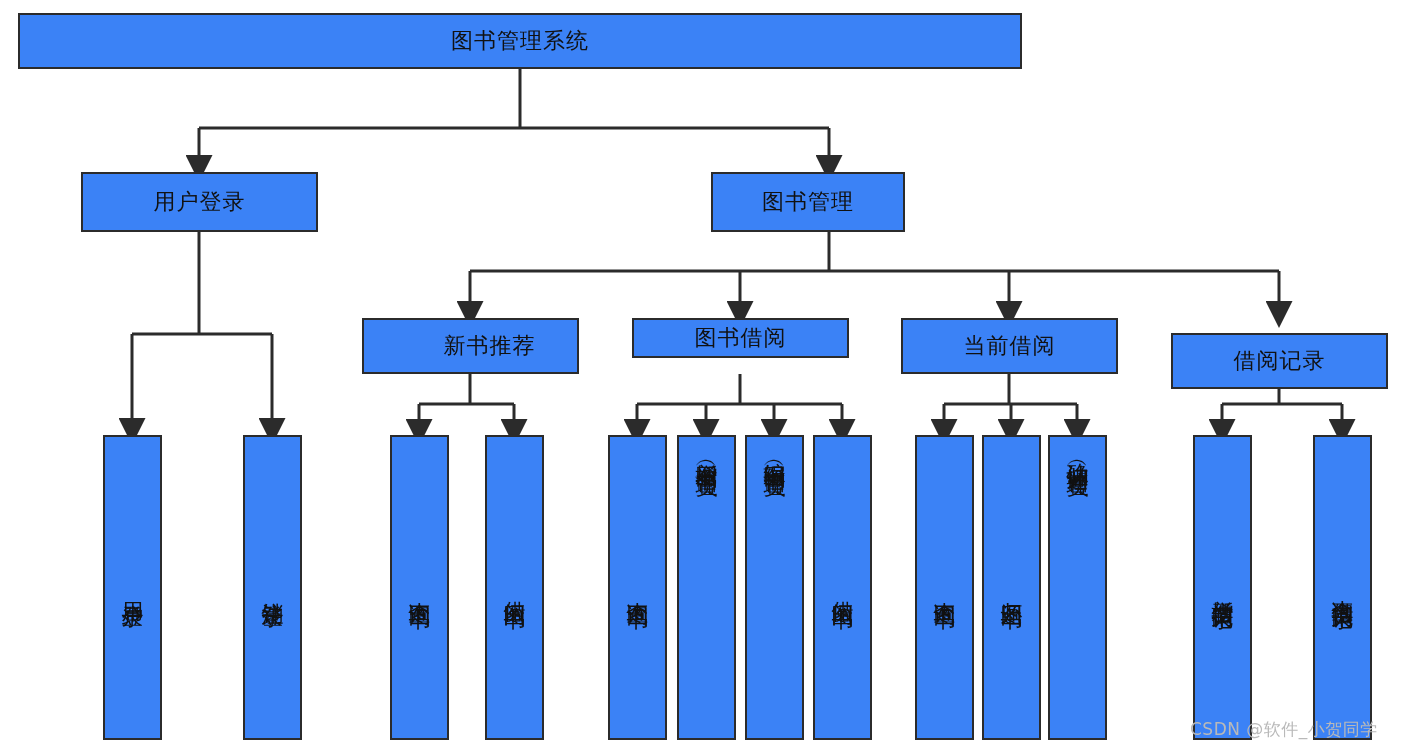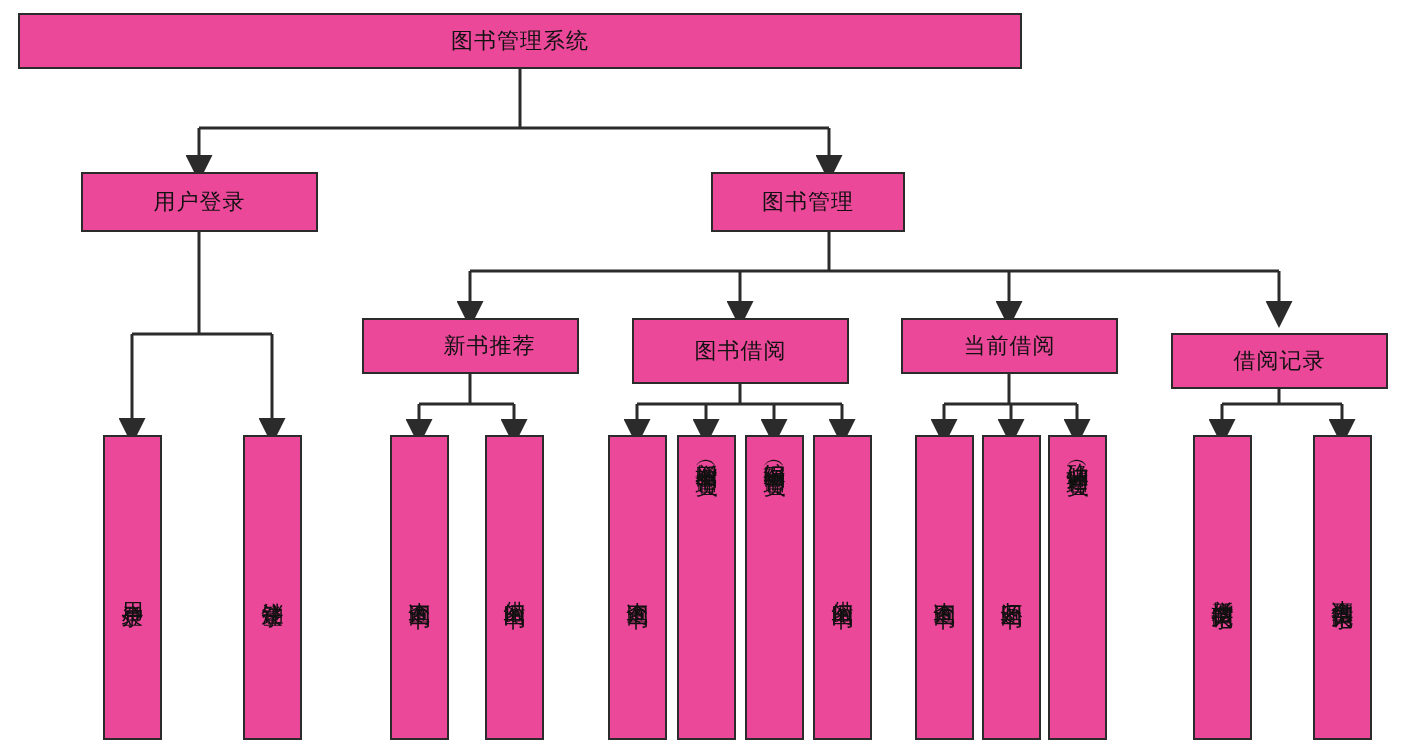--- a/index.html
+++ b/index.html
@@ -23,21 +23,21 @@
     position: absolute;
     left: 0;
     top: 0;
     width: 1405px;
     height: 747px;
     pointer-events: none;
   }
   .node {
     position: absolute;
     box-sizing: border-box;
-    background: #ec4899;
+    background: #3b82f6;
     border: 2px solid #2b2b2b;
     display: flex;
     align-items: center;
     justify-content: center;
     color: #111111;
   }
   .node.horizontal .node-label {
     writing-mode: horizontal-tb;
     font-size: 22px;
     line-height: 1.1;
@@ -146,21 +146,21 @@
   <div class="node horizontal" style="left: 81px; top: 172px; width: 237px; height: 60px;">
     <span class="node-label">用户登录</span>
   </div>
   <div class="node horizontal" style="left: 711px; top: 172px; width: 194px; height: 60px;">
     <span class="node-label">图书管理</span>
   </div>
 
   <div class="node horizontal" style="left: 362px; top: 318px; width: 217px; height: 56px; padding-left: 38px;">
     <span class="node-label">新书推荐</span>
   </div>
-  <div class="node horizontal" style="left: 632px; top: 318px; width: 217px; height: 66px;">
+  <div class="node horizontal" style="left: 632px; top: 318px; width: 217px; height: 40px;">
     <span class="node-label">图书借阅</span>
   </div>
   <div class="node horizontal" style="left: 901px; top: 318px; width: 217px; height: 56px;">
     <span class="node-label">当前借阅</span>
   </div>
   <div class="node horizontal" style="left: 1171px; top: 333px; width: 217px; height: 56px;">
     <span class="node-label">借阅记录</span>
   </div>
 
   <div class="node vertical centered" style="left: 103px; top: 435px; width: 59px; height: 305px;">
@@ -196,14 +196,15 @@
   <div class="node vertical" style="left: 1048px; top: 435px; width: 59px; height: 305px;">
     <span class="node-label">确认归还（管理员）</span>
   </div>
   <div class="node vertical centered" style="left: 1193px; top: 435px; width: 59px; height: 305px;">
     <span class="node-label">新增借阅记录</span>
   </div>
   <div class="node vertical centered" style="left: 1313px; top: 435px; width: 59px; height: 305px;">
     <span class="node-label">查询借阅记录</span>
   </div>
 
+  <div class="watermark" style="left: 1190px; top: 718px;">CSDN @软件_小贺同学</div>
 
 </div>
 
 </body></html>

